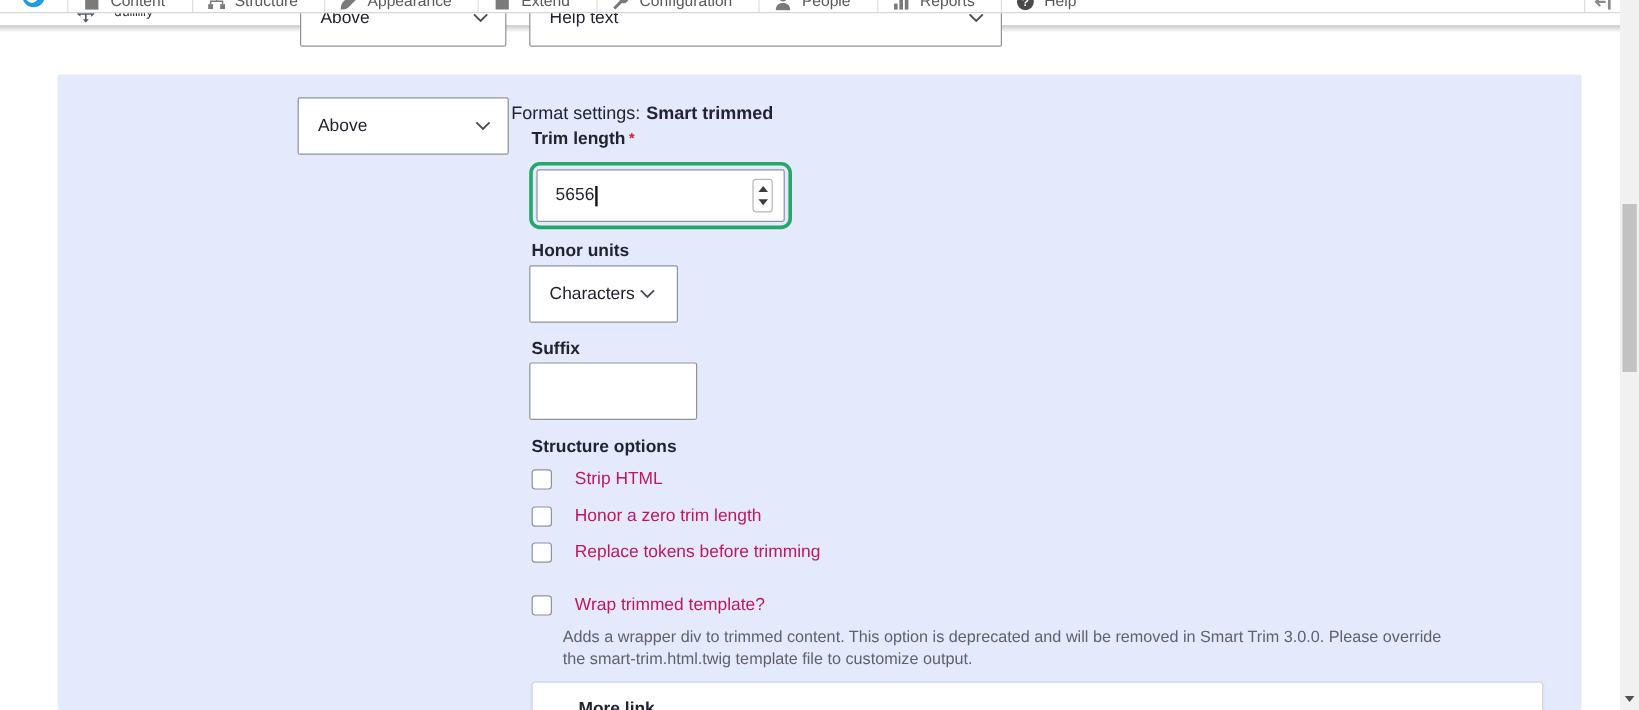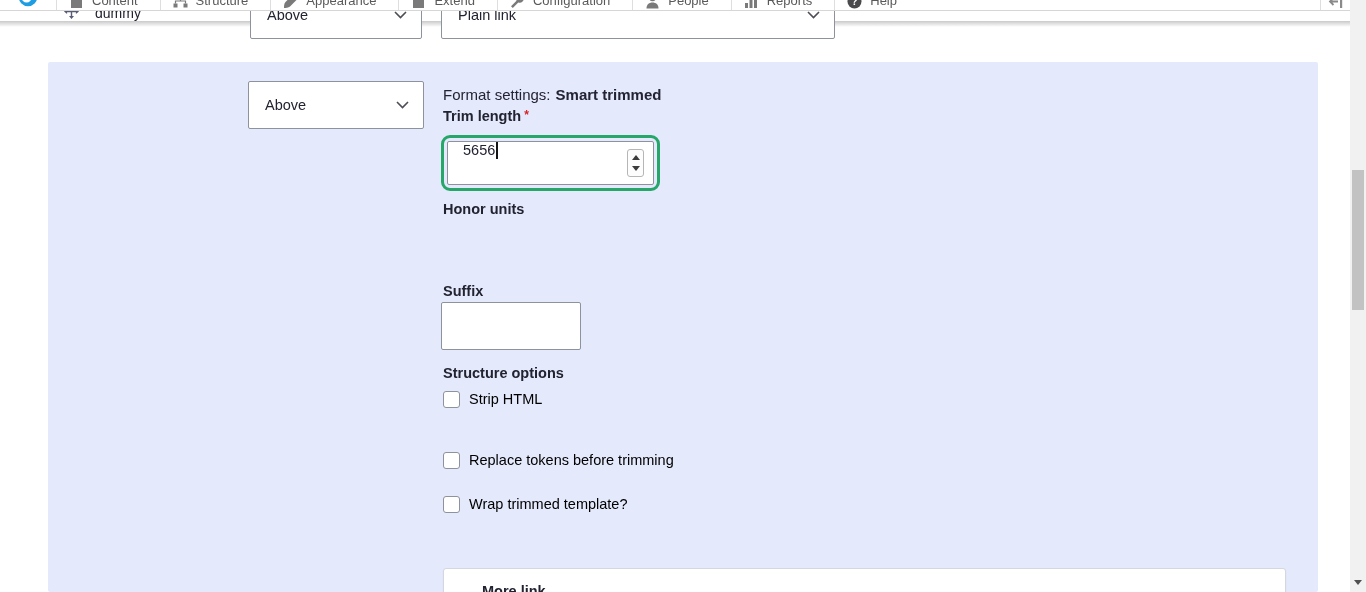--- a/index.html
+++ b/index.html
@@ -19,63 +19,63 @@
   .t-label { font-size:13px; color:#595959; line-height:13px; margin-bottom:3px; white-space:nowrap; }
   .t-toggle { margin-left:auto; width:30px; height:33px; border-left:1px solid #dedede;
               display:flex; align-items:flex-end; justify-content:center; cursor:pointer; }
   .t-toggle svg { margin-bottom:1px; }
   .toolbar-shadow { position:absolute; left:0; top:21px; width:1350px; height:6px; z-index:1;
                     background:linear-gradient(to bottom, rgba(40,40,40,.25), rgba(40,40,40,0)); }
 
   
   .cutrow { position:absolute; left:0; top:0; width:1350px; height:42px; z-index:2; }
   .drag-handle { position:absolute; left:64px; top:4px; }
-  .fieldname { position:absolute; left:95px; top:5px; font-size:14px; color:#222330; }
+  .fieldname { position:absolute; left:95px; top:5px; font-size:11px; color:#222330;font-family:Liberation Mono, monospace; }
   .cutsel { position:absolute; top:-9px; height:48px; background:#fff; border:1px solid #8e929c;
             border-radius:2px; display:flex; align-items:center; justify-content:space-between;
             padding:0 14px 0 16px; font-size:14.5px; color:#222330; }
   .cutsel.c1 { left:250px; width:172px; }
   .cutsel.c2 { left:441px; width:394px; }
 
   
   .panel { position:absolute; left:48px; top:62px; width:1270px; height:530px;
            background:#e4e9fc; border-radius:2px; z-index:3; }
   .sel { background:#fff; border:1px solid #8e929c; border-radius:2px; display:flex;
          align-items:center; font-size:14.5px; color:#222330; cursor:pointer; }
   .label-sel { position:absolute; left:200px; top:19px; width:176px; height:48px;
                justify-content:space-between; padding:0 14px 0 16px; }
-  .heading { position:absolute; left:395px; top:24px; font-size:15px; color:#232333; }
+  .heading { position:absolute; left:378px; top:24px; font-size:15px; color:#232333; }
   .heading .pfx { margin-right:5px; }
   .heading b { font-weight:700; }
   .lbl { position:absolute; left:395px; font-weight:700; font-size:14.5px; color:#222330; }
   .req { color:#d72222; font-size:12px; vertical-align:top; margin-left:3px; }
 
   .focusring { position:absolute; left:393px; top:73px; width:219px; height:56px;
                border:3px solid #26a769; border-radius:9px; padding:3px; background:#e4e9fc; }
   .numinput { position:relative; width:100%; height:100%; background:#fff; border:1px solid #8e929c;
-              border-radius:2px; display:flex; padding-left:15px; font-size:14.5px; }
+              border-radius:2px; display:flex; align-items:center; padding-left:15px; font-size:14.5px; }
   .caret { display:inline-block; width:1.5px; height:17px; background:#141414; margin-left:1px; }
   .spin { position:absolute; right:9px; top:50%; transform:translateY(-50%); width:17px; height:28px;
           border:1px solid #b6b6b6; border-radius:3px; background:#fdfdfd; display:flex;
           flex-direction:column; align-items:center; justify-content:space-evenly; cursor:pointer; }
   .tri-up { width:0; height:0; border-left:4px solid transparent; border-right:4px solid transparent;
             border-bottom:5px solid #3c3c3c; }
   .tri-down { width:0; height:0; border-left:4px solid transparent; border-right:4px solid transparent;
               border-top:5px solid #3c3c3c; }
 
   .units-sel { position:absolute; left:393px; top:159px; width:124px; height:48px;
                padding-left:16px; gap:4px; }
   .txtinput { position:absolute; left:393px; top:240px; width:140px; height:48px; background:#fff;
               border:1px solid #8e929c; border-radius:2px; font-size:14.5px; padding:0 10px;
               font-family:"Liberation Sans", sans-serif; }
 
   .cbrow { position:absolute; left:395px; display:flex; align-items:center; height:20px; }
   .cb { width:17px; height:17px; background:#fff; border:1px solid #8e929c; border-radius:3px;
         flex:0 0 auto; cursor:pointer; }
-  .cblbl { margin-left:9px; font-size:14.5px; color:#000000; cursor:pointer;text-align:center; }
+  .cblbl { margin-left:19px; font-size:14.5px; color:#be185d; cursor:pointer;text-align:center; }
 
   .desc { position:absolute; left:421px; top:460px; width:746px; font-size:13.5px;
           line-height:17.5px; color:#60616c; }
 
   .fieldset { position:absolute; left:395px; top:506px; width:843px; height:90px; background:#fff;
               border:1px solid #d4d7e0; border-radius:3px; box-shadow:0 1px 2px rgba(0,0,0,.05);
               padding:14px 0 0 38px; }
   .fieldset .fs-title { font-weight:700; font-size:14.5px; color:#222330; }
 
   .chev { flex:0 0 auto; }
@@ -101,21 +101,21 @@
         </svg>
     </span>
     <span class="fieldname">dummy</span>
     <div class="cutsel c1">
       <span>Above</span>
       <svg class="chev" width="13" height="8" viewBox="0 0 13 8">
           <path d="M1 1l5.5 5.5L12 1" fill="none" stroke="#4c4d56" stroke-width="1.6"></path>
         </svg>
     </div>
     <div class="cutsel c2">
-      <span>Plain link</span>
+      <span>Help text</span>
       <svg class="chev" width="13" height="8" viewBox="0 0 13 8">
           <path d="M1 1l5.5 5.5L12 1" fill="none" stroke="#4c4d56" stroke-width="1.6"></path>
         </svg>
     </div>
   </div>
 
   <div class="toolbar">
     <div class="t-logo">
       <svg width="28" height="28" viewBox="0 0 30 30">
         <path d="M15 1 C12 7 5 11 5 18 a10 10 0 0 0 20 0 C25 11 18 7 15 1 Z" fill="#1e9de3"></path>
@@ -209,39 +209,50 @@
         <span>5656</span>
         <span class="caret"></span>
         <span class="spin">
           <span class="tri-up"></span>
           <span class="tri-down"></span>
         </span>
       </div>
     </div>
 
     <div class="lbl" style="top:139px;">Honor units</div>
+    <div class="sel units-sel">
+      <span>Characters</span>
+      <svg class="chev" width="13" height="8" viewBox="0 0 13 8">
+          <path d="M1 1l5.5 5.5L12 1" fill="none" stroke="#4c4d56" stroke-width="1.6"></path>
+        </svg>
+    </div>
 
     <div class="lbl" style="top:221px;">Suffix</div>
     <input class="txtinput" value="" style="">
 
     <div class="lbl" style="top:303px;">Structure options</div>
 
     <div class="cbrow" style="top:327px;">
       <span class="cb"></span>
       <span class="cblbl">Strip HTML</span>
     </div>
+    <div class="cbrow" style="top:358px;">
+      <span class="cb"></span>
+      <span class="cblbl">Honor a zero trim length</span>
+    </div>
     <div class="cbrow" style="top:388px;">
       <span class="cb"></span>
       <span class="cblbl">Replace tokens before trimming</span>
     </div>
 
     <div class="cbrow" style="top:432px;">
       <span class="cb"></span>
       <span class="cblbl">Wrap trimmed template?</span>
     </div>
+    <div class="desc">Adds a wrapper div to trimmed content. This option is deprecated and will be removed in Smart Trim 3.0.0. Please override the smart-trim.html.twig template file to customize output.</div>
 
     <div class="fieldset">
       <div class="fs-title">More link</div>
     </div>
   </div>
 
   <div class="sb-track">
     <div class="sb-thumb"></div>
     <div class="sb-down"></div>
   </div>

